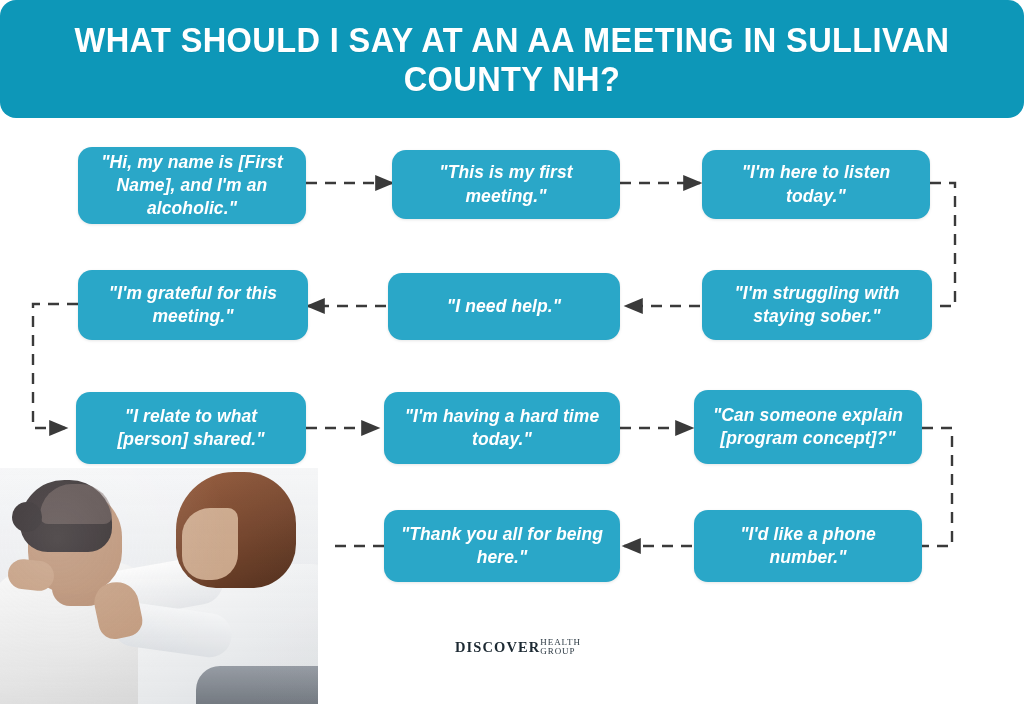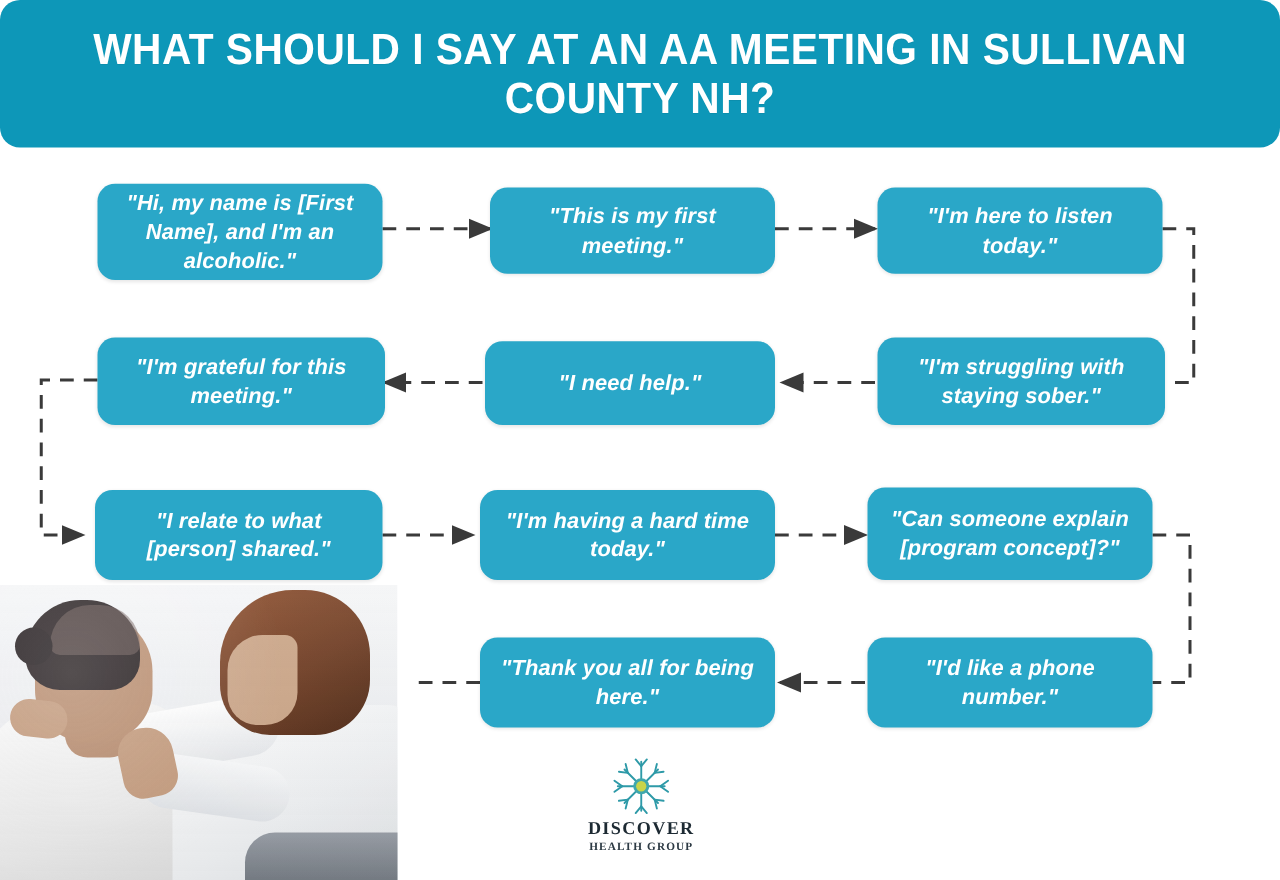--- a/index.html
+++ b/index.html
@@ -229,37 +229,37 @@
   }
 
   
   #logo {
     position: absolute;
     left: 455px;
     top: 604px;
     width: 116px;
     height: 84px;
     display: flex;
-    flex-direction: column;
+    flex-direction: row;
     align-items: center;
   }
   #logo-mark { width: 54px; height: 50px; }
   #logo-name {
     margin-top: 2px;
     font-family: "Liberation Serif", serif;
     font-weight: bold;
     font-size: 14.5px;
     letter-spacing: 1.1px;
     color: #1d2a33;
     line-height: 1;
   }
   #logo-sub {
     margin-top: 2px;
     font-family: "Liberation Serif", serif;
-    font-weight: bold;
+    font-weight: normal;
     font-size: 9px;
     letter-spacing: 0.9px;
     color: #2d3a44;
     line-height: 1;
   }
 </style>
 </head>
 <body>
 
 <div id="page">

